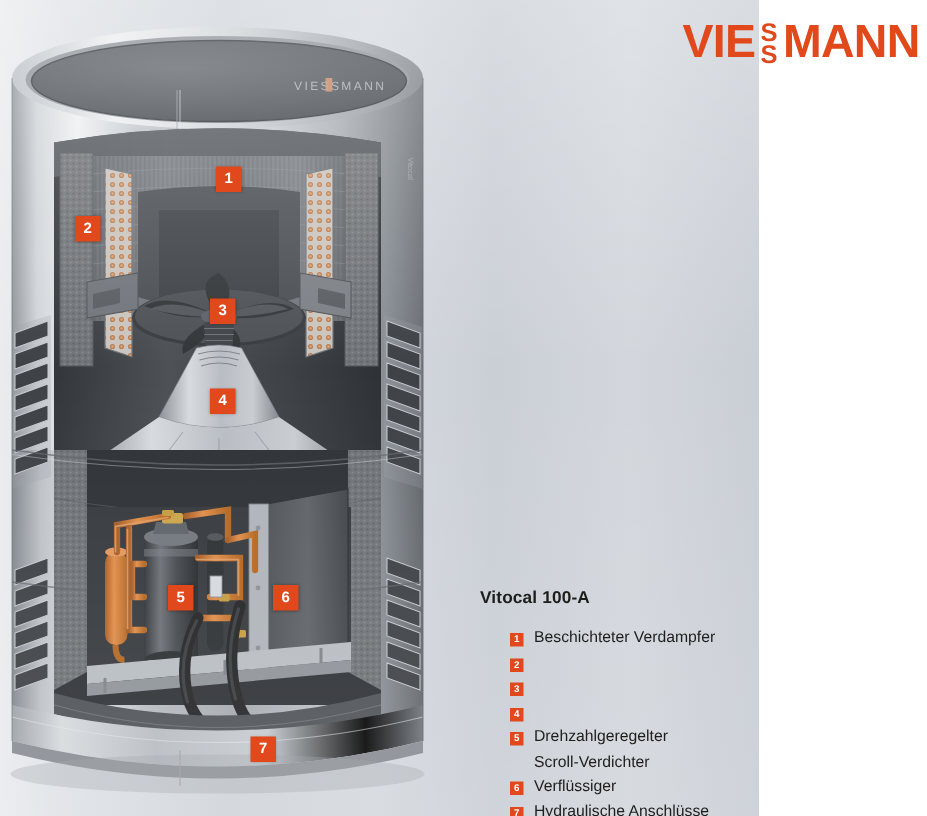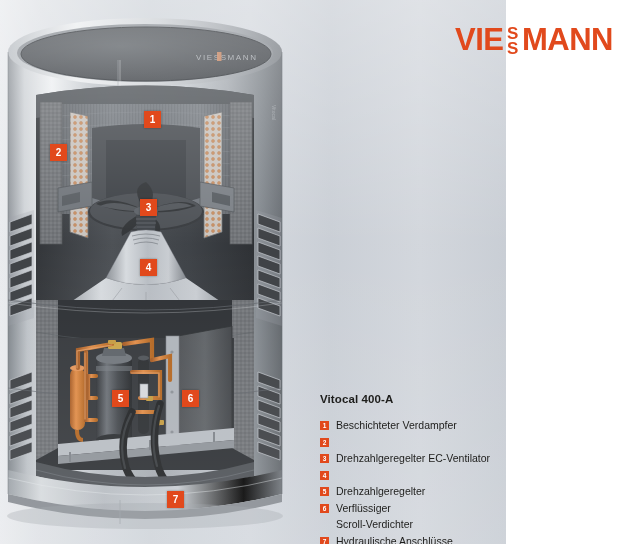--- a/index.html
+++ b/index.html
@@ -43,21 +43,21 @@
     position: absolute;
     left: 0; top: 0;
     width: 506px; height: 544px;
     background: linear-gradient(to bottom, rgba(255,255,255,0.30), rgba(255,255,255,0.02) 45%, rgba(255,255,255,0.12));
     pointer-events: none;
   }
 
   
   .logo {
     position: absolute;
-    left: 455px; top: 20px;
+    left: 455px; top: 8px;
     width: 158px; height: 40px;
   }
   .logo svg { display:block; }
 
   
   .legend {
     position: absolute;
     left: 320px;
     top: 393px;
     width: 185px;
@@ -65,23 +65,24 @@
   .legend-title {
     font-size: 11.5px;
     font-weight: bold;
     color: #1d1d1b;
     letter-spacing: 0.1px;
     margin-bottom: 13px;
   }
   .legend-list { }
   .legend-row {
     display: flex;
-    align-items: flex-start;
+    align-items: center;
     margin-bottom: 2.5px;
     min-height: 14px;
+    margin-left: 20px;
   }
   .legend-badge {
     width: 9px; height: 9px;
     background: #e1491c;
     color: #ffffff;
     font-size: 6.5px;
     line-height: 9px;
     text-align: center;
     font-weight: bold;
     flex: 0 0 9px;
@@ -505,57 +506,56 @@
         <text x="0" y="30" font-size="31" letter-spacing="-0.5">VIE</text>
 
         <text x="52" y="19" font-size="17" letter-spacing="0">S</text>
         <text x="52" y="34" font-size="17" letter-spacing="0">S</text>
         <text x="67" y="30" font-size="31" letter-spacing="-0.5">MANN</text>
       </g>
     </svg>
   </div>
 
   <div class="legend">
-    <div class="legend-title">Vitocal 400-A</div>
+    <div class="legend-title">Vitocal 100-A</div>
     <div class="legend-list">
 
       <div class="legend-row">
         <div class="legend-badge">1</div>
         <div class="legend-text">Beschichteter Verdampfer</div>
       </div>
 
       <div class="legend-row">
         <div class="legend-badge">2</div>
       </div>
 
       <div class="legend-row">
         <div class="legend-badge">3</div>
-        <div class="legend-text">Drehzahlgeregelter EC-Ventilator</div>
       </div>
 
       <div class="legend-row">
         <div class="legend-badge">4</div>
       </div>
 
       <div class="legend-row">
         <div class="legend-badge">5</div>
         <div class="legend-text">Drehzahlgeregelter</div>
       </div>
 
       <div class="legend-row">
+        <div class="legend-badge blank"></div>
+        <div class="legend-text">Scroll-Verdichter</div>
+      </div>
+
+      <div class="legend-row">
         <div class="legend-badge">6</div>
         <div class="legend-text">Verflüssiger</div>
       </div>
 
       <div class="legend-row">
-        <div class="legend-badge blank"></div>
-        <div class="legend-text">Scroll-Verdichter</div>
-      </div>
-
-      <div class="legend-row">
         <div class="legend-badge">7</div>
         <div class="legend-text">Hydraulische Anschlüsse</div>
       </div>
 
     </div>
   </div>
 
 </div>
 
 </body></html>

